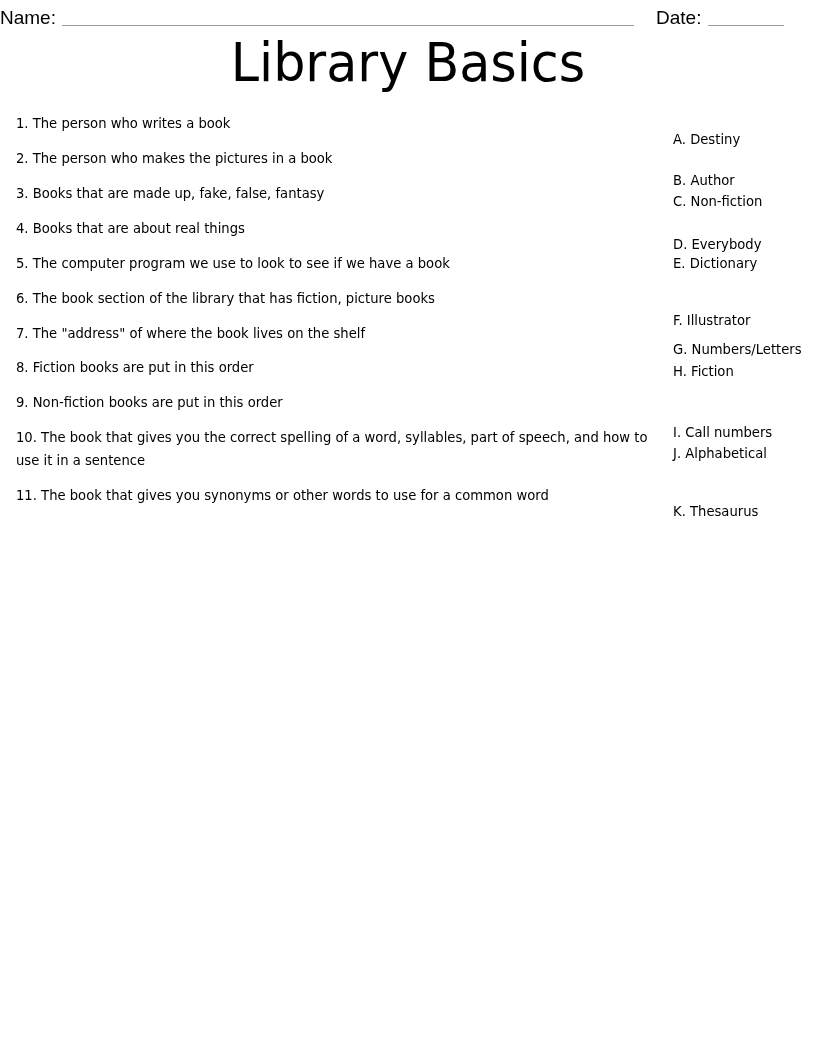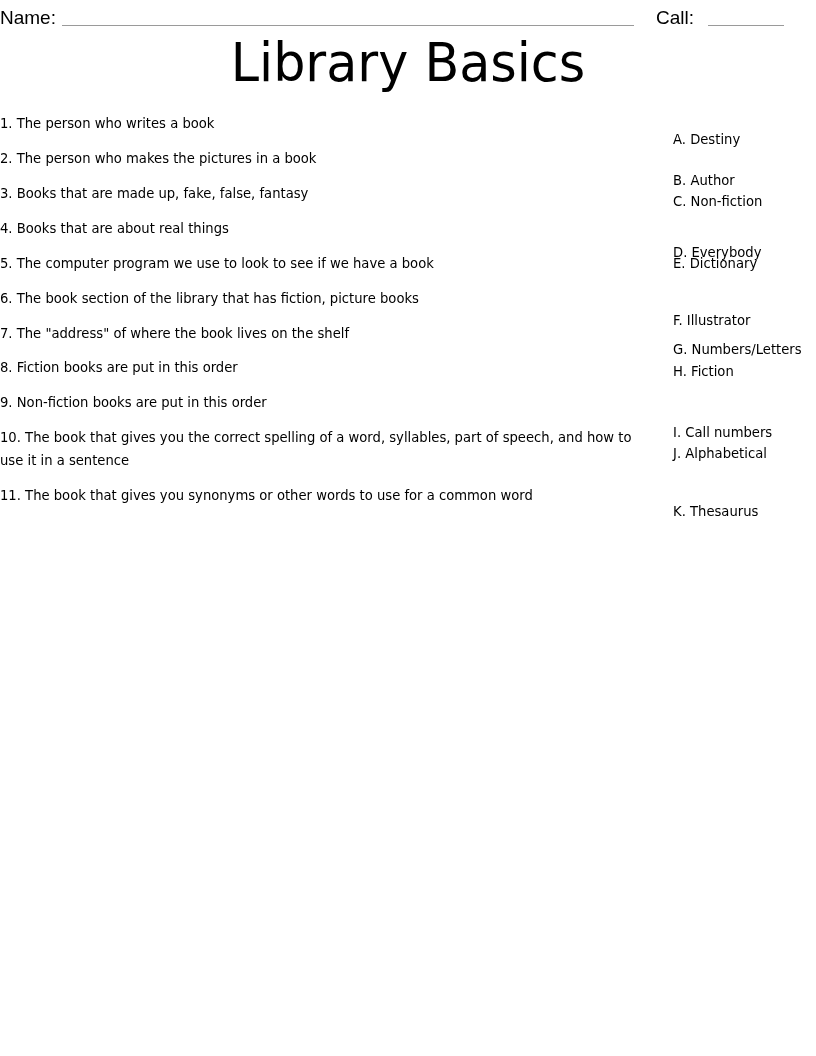--- a/index.html
+++ b/index.html
@@ -75,21 +75,21 @@
     }
     .item {
       font-family: "DejaVu Sans", sans-serif;
       font-size: 14px;
       line-height: 23px;
       white-space: normal;
       transform-origin: left top;
     }
     .q-item {
       position: absolute;
-      left: 0;
+      left: 16px;
       width: 648px;
     }
     .a-item {
       position: absolute;
       left: 0;
       white-space: nowrap;
       margin-top: 16px;
     }
     .q-text {
       display: inline-block;
@@ -102,21 +102,21 @@
       transform: scaleX(0.94);
       transform-origin: left top;
     }
   </style>
 </head>
 <body>
 
 <div class="header-row">
   <span class="name-label">Name:</span>
   <div class="name-line"></div>
-  <span class="date-label">Call:</span>
+  <span class="date-label">Date:</span>
   <div class="date-line"></div>
 </div>
 
 <div class="title">Library Basics</div>
 
 <div class="questions">
   <div class="item q-item" style="top:0px"><span class="q-text">1. The person who writes a book</span></div>
   <div class="item q-item" style="top:35px"><span class="q-text">2. The person who makes the pictures in a book</span></div>
   <div class="item q-item" style="top:70px"><span class="q-text">3. Books that are made up, fake, false, fantasy</span></div>
   <div class="item q-item" style="top:105px"><span class="q-text">4. Books that are about real things</span></div>
@@ -126,21 +126,21 @@
   <div class="item q-item" style="top:244px"><span class="q-text">8. Fiction books are put in this order</span></div>
   <div class="item q-item" style="top:279px"><span class="q-text">9. Non-fiction books are put in this order</span></div>
   <div class="item q-item" style="top:314px"><span class="q-text">10. The book that gives you the correct spelling of a word, syllables, part of speech, and how to use it in a sentence</span></div>
   <div class="item q-item" style="top:372px"><span class="q-text">11. The book that gives you synonyms or other words to use for a common word</span></div>
 </div>
 
 <div class="answers">
   <div class="item a-item" style="top:0px"><span class="a-text">A. Destiny</span></div>
   <div class="item a-item" style="top:41px"><span class="a-text">B. Author</span></div>
   <div class="item a-item" style="top:62px"><span class="a-text">C. Non-fiction</span></div>
-  <div class="item a-item" style="top:113px"><span class="a-text">D. Everybody</span></div>
+  <div class="item a-item" style="top:105px"><span class="a-text">D. Everybody</span></div>
   <div class="item a-item" style="top:124px"><span class="a-text">E. Dictionary</span></div>
   <div class="item a-item" style="top:181px"><span class="a-text">F. Illustrator</span></div>
   <div class="item a-item" style="top:210px"><span class="a-text">G. Numbers/Letters</span></div>
   <div class="item a-item" style="top:232px"><span class="a-text">H. Fiction</span></div>
   <div class="item a-item" style="top:293px"><span class="a-text">I. Call numbers</span></div>
   <div class="item a-item" style="top:314px"><span class="a-text">J. Alphabetical</span></div>
   <div class="item a-item" style="top:372px"><span class="a-text">K. Thesaurus</span></div>
 </div>
 
 </body></html>

